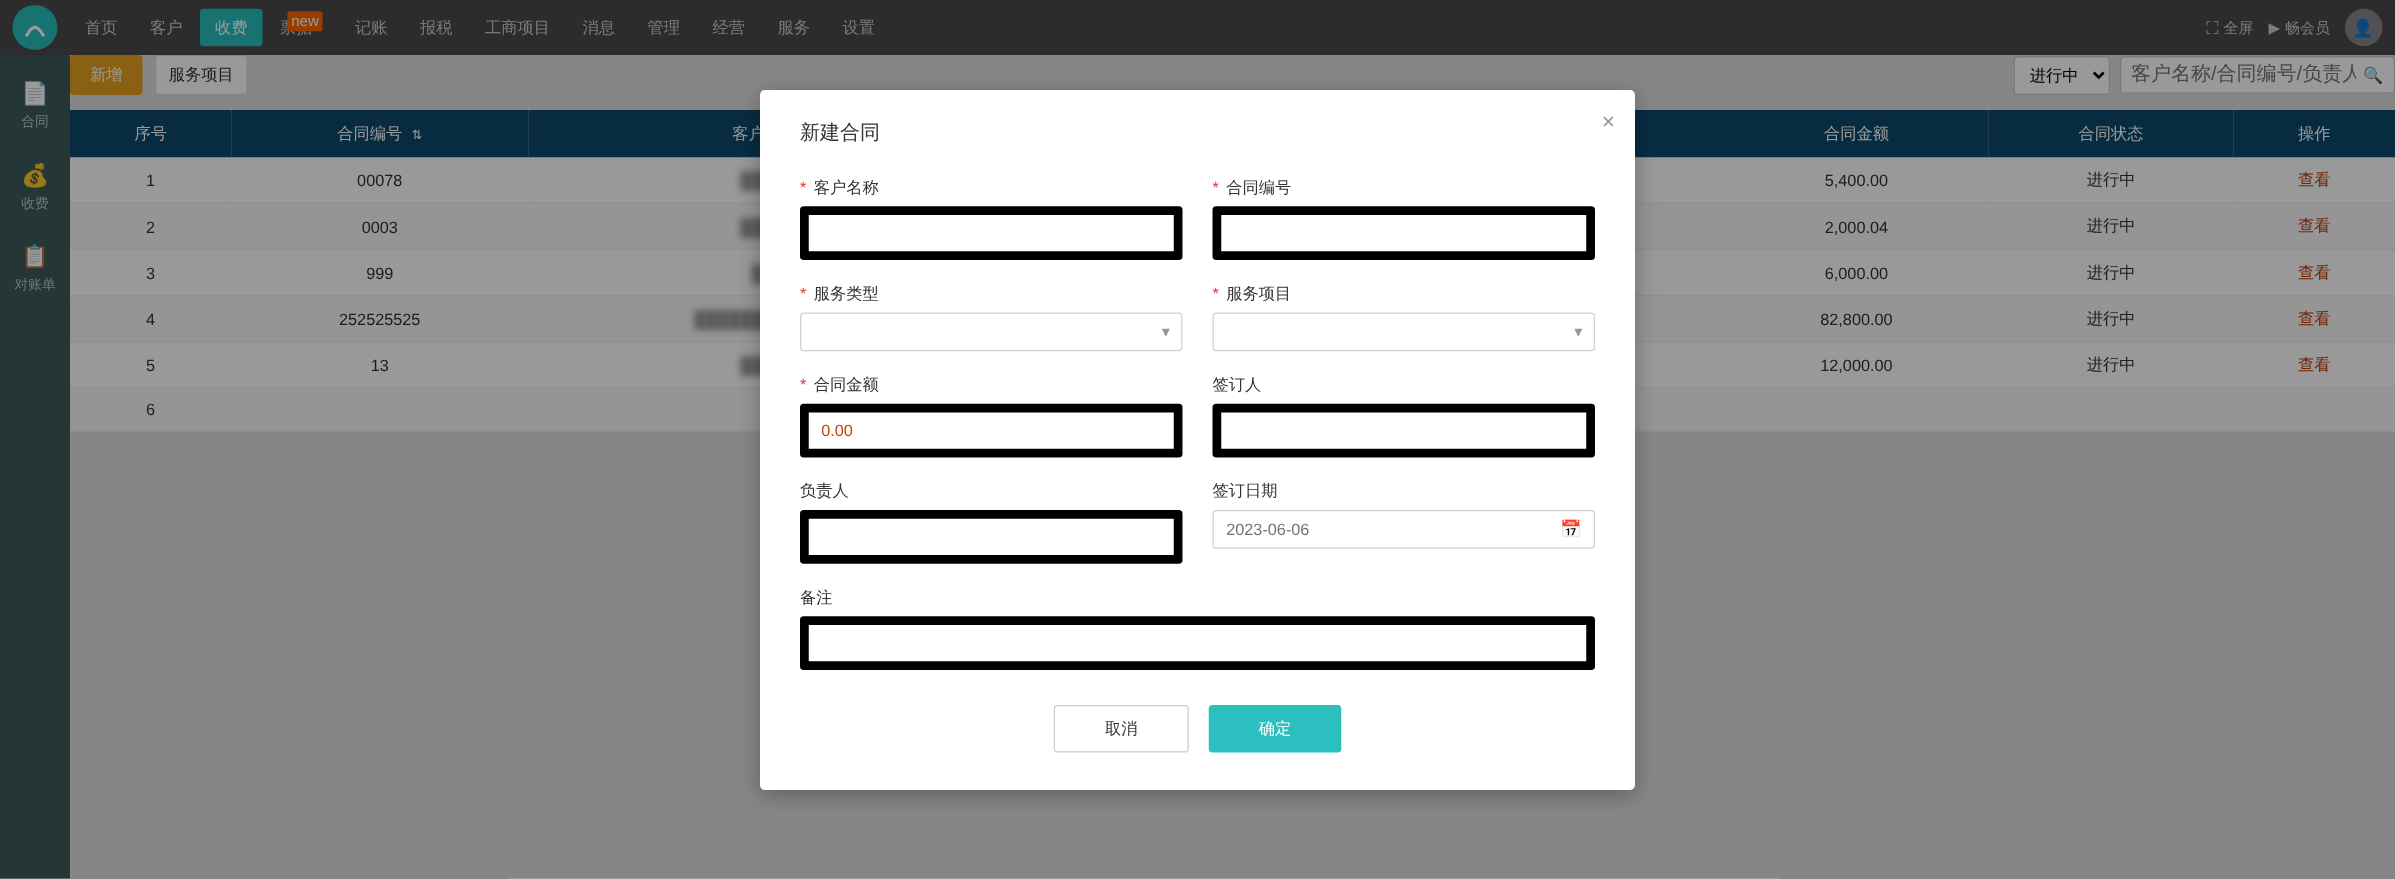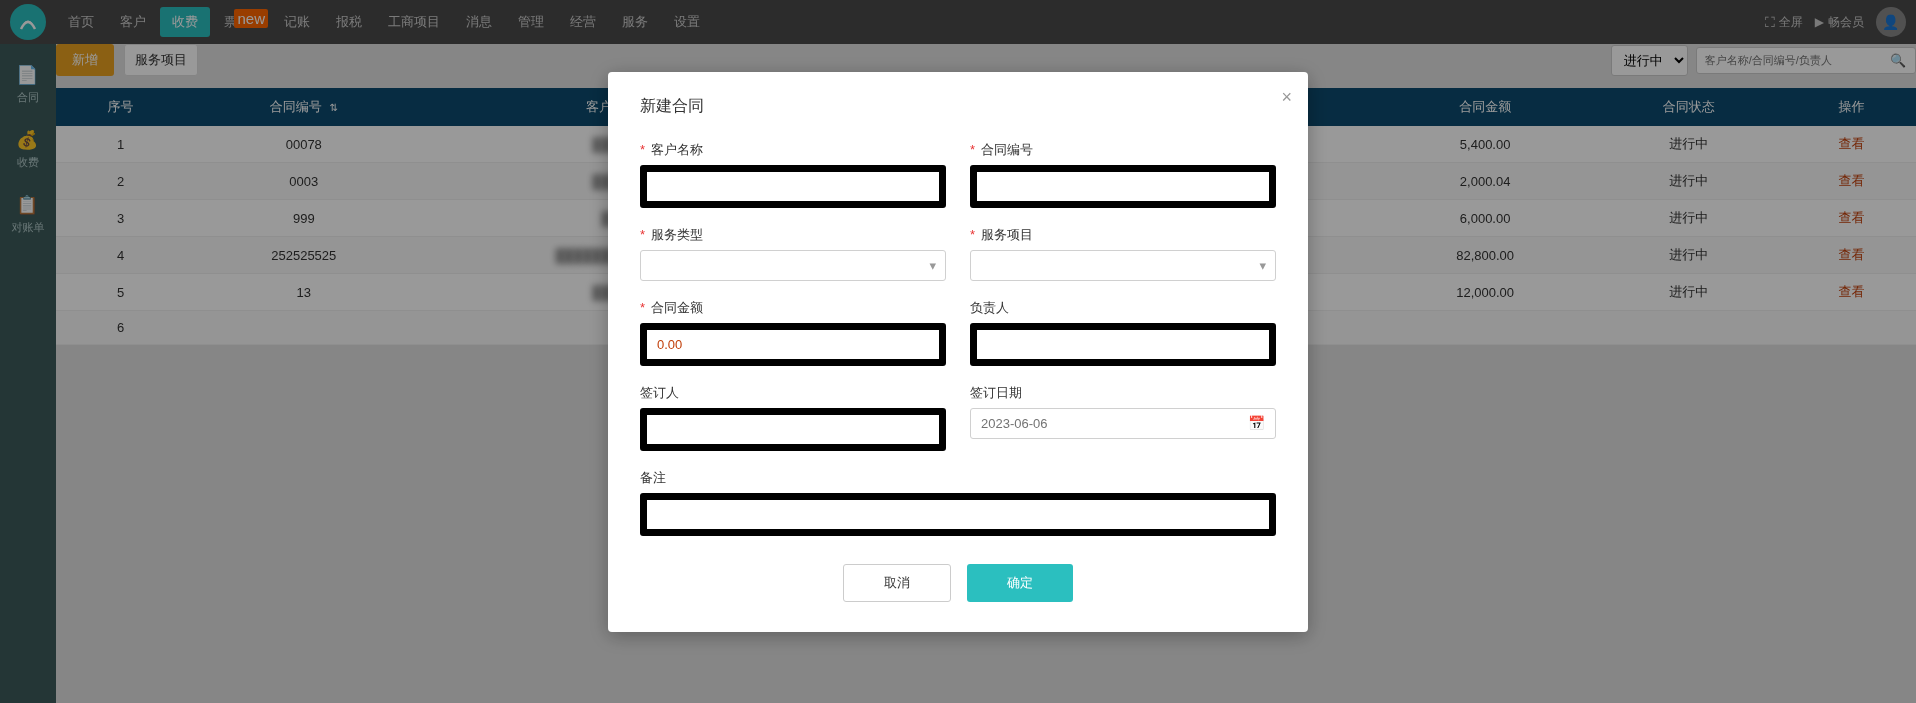--- a/index.html
+++ b/index.html
@@ -42,24 +42,24 @@
       position: relative;
       white-space: nowrap;
     }
     .nav-item.active {
       background: #2bbfbf;
       color: white;
     }
     .nav-item .new-badge {
       position: absolute;
       top: 2px;
-      right: 2px;
+      right: 12px;
       background: #ff6600;
       color: white;
-      font-size: 15px;
+      font-size: 12px;
       padding: 1px 3px;
       border-radius: 2px;
     }
     .nav-right {
       display: flex;
       align-items: center;
       gap: 12px;
       color: #ccc;
       font-size: 13px;
     }
@@ -166,21 +166,21 @@
       align-items: center;
       background: white;
       border: 1px solid #ccc;
       border-radius: 3px;
       padding: 5px 8px;
       gap: 6px;
     }
     .search-box input {
       border: none;
       outline: none;
-      font-size: 11px;
+      font-size: 16px;
       width: 180px;
       color: #999;
     }
 
     
     .data-table {
       width: 100%;
       border-collapse: collapse;
       background: white;
     }
@@ -582,28 +582,28 @@
       <div class="form-field">
         <label class="form-label">
           <span class="required">*</span>
           <span>合同金额</span>
         </label>
         <input type="text" class="form-input" value="0.00" style="">
       </div>
 
       <div class="form-field">
         <label class="form-label">
+          <span>签订人</span>
+        </label>
+        <input type="text" class="form-input" style="">
+      </div>
+
+      <div class="form-field">
+        <label class="form-label">
           <span>负责人</span>
-        </label>
-        <input type="text" class="form-input" style="">
-      </div>
-
-      <div class="form-field">
-        <label class="form-label">
-          <span>签订人</span>
         </label>
         <input type="text" class="form-input" style="">
       </div>
 
       <div class="form-field">
         <label class="form-label">
           <span>签订日期</span>
         </label>
         <div class="date-wrapper">
           <input type="text" class="form-input" value="2023-06-06" style="padding-right: 32px;">

